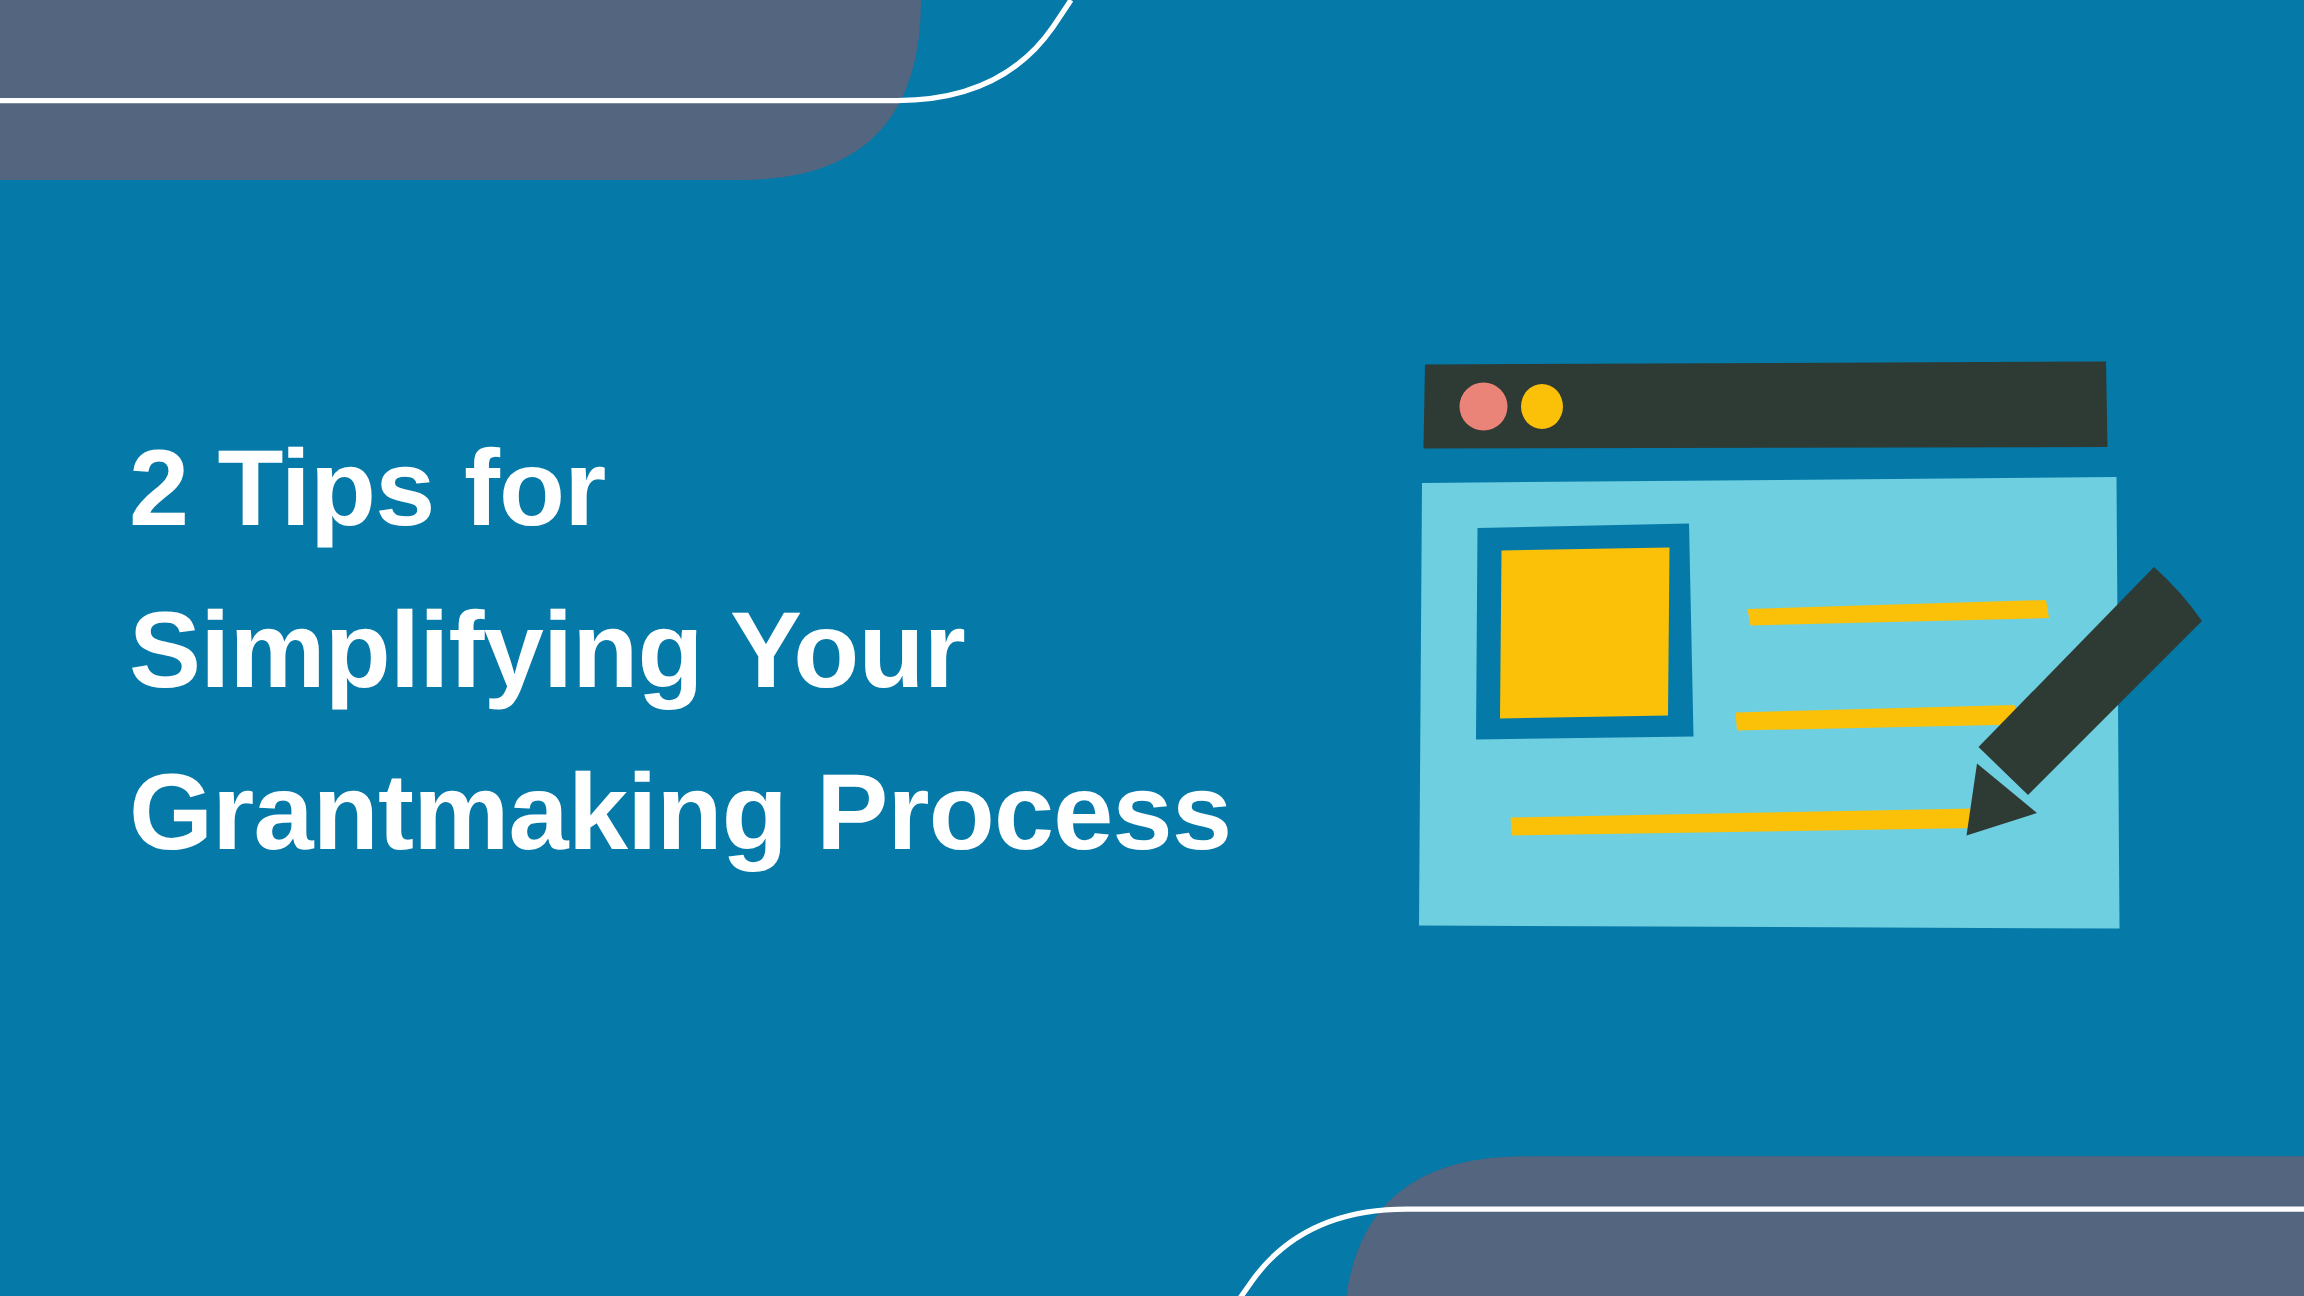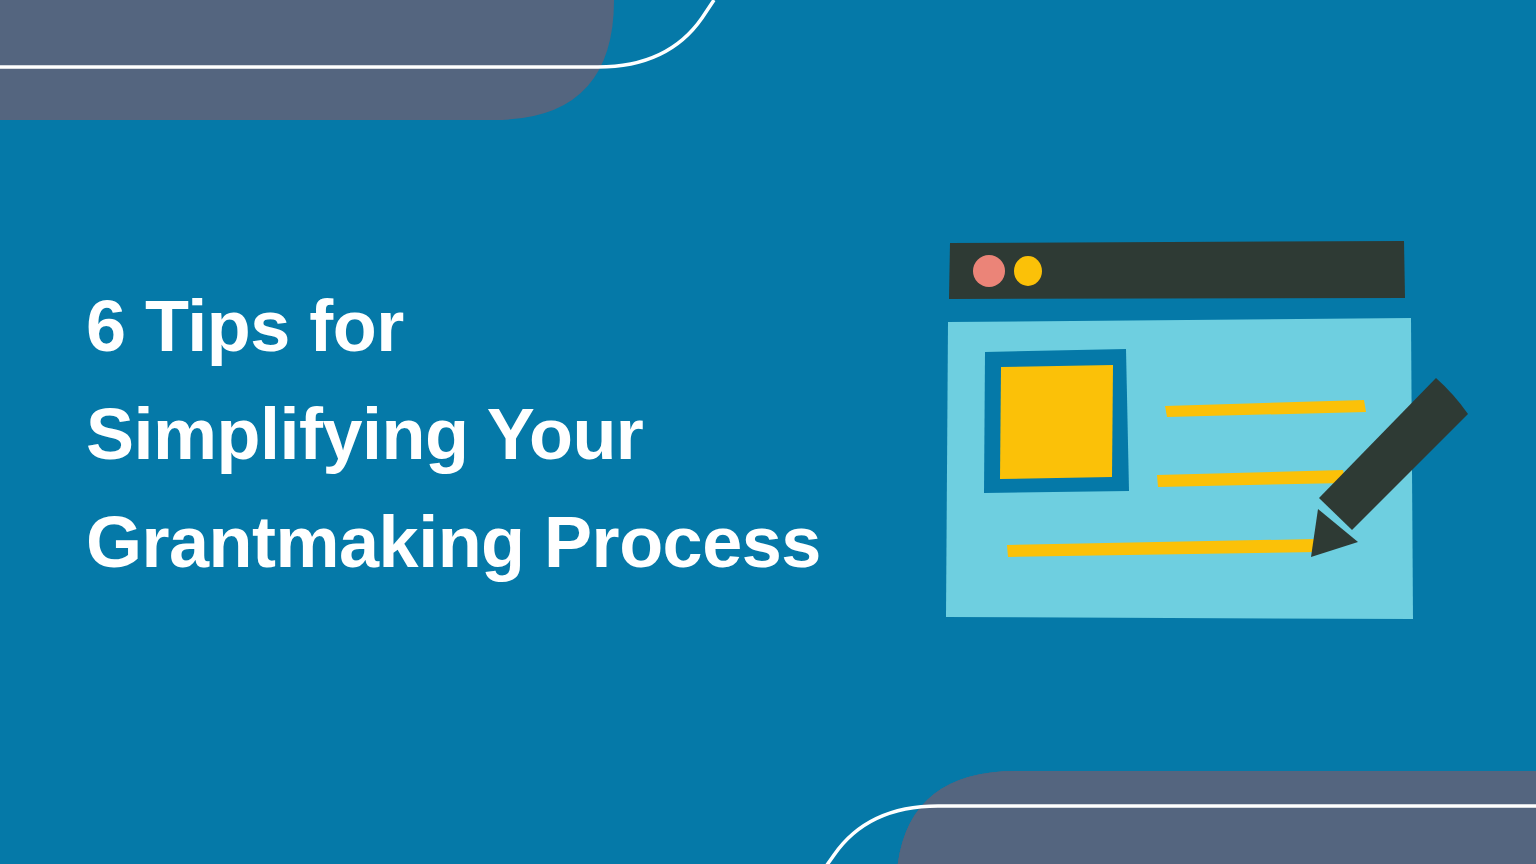--- a/index.html
+++ b/index.html
@@ -60,21 +60,21 @@
     <path d="M0,0 L614,0 L614,0 Q614,120 494,120 L0,120 Z" fill="#54657F"></path>
 
     <path d="M0,67 L598,67 Q668,67 702,18 L714,0" fill="none" stroke="#FFFFFF" stroke-width="3.5" stroke-linecap="butt"></path>
 
     <path d="M1536,864 L1536,771 L1016,771 Q896,771 896,891 L896,864 Z" fill="#54657F"></path>
     <path d="M1536,771 L1016,771 Q896,771 896,891 L896,864 L1536,864 Z" fill="#54657F"></path>
 
     <path d="M1536,806 L938,806 Q868,806 834,855 L822,872" fill="none" stroke="#FFFFFF" stroke-width="3.5" stroke-linecap="butt"></path>
   </svg>
 
-  <h1 id="headline">6 Tips for
+  <h1 id="headline">2 Tips for
 Simplifying Your
 Grantmaking Process</h1>
 
   <div id="illustration">
     <svg viewBox="0 0 560 400" aria-hidden="true">
 
       <path d="M20,13 L474,11 L475,68 L19,69 Z" fill="#2E3A34"></path>
 
       <ellipse cx="59" cy="41" rx="16" ry="16" fill="#EB8478"></ellipse>
       <ellipse cx="98" cy="41" rx="14" ry="15" fill="#FBC108"></ellipse>

